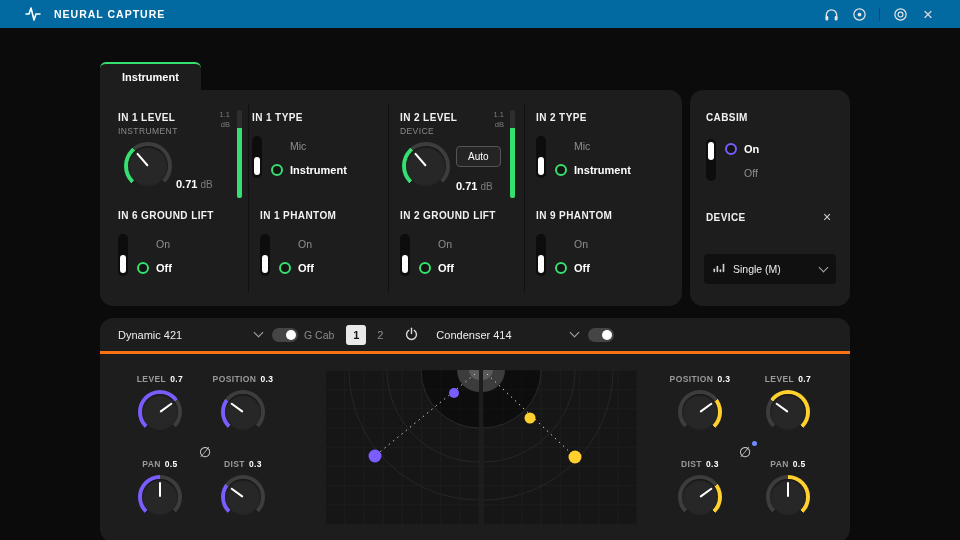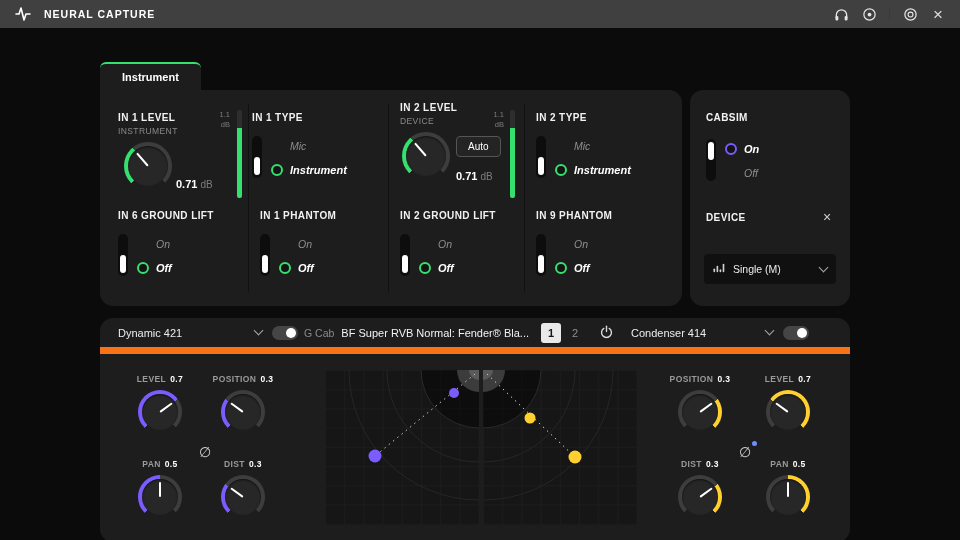--- a/index.html
+++ b/index.html
@@ -4,21 +4,21 @@
 <style>
   * { margin:0; padding:0; box-sizing:border-box; }
   html,body { background:#000; }
   .screen {
     position:relative; width:960px; height:540px; overflow:hidden;
     background:#0b0b0b; font-family:"Liberation Sans", sans-serif;
     -webkit-font-smoothing:antialiased;
   }
   
   .topbar { position:absolute; left:0; top:0; width:960px; height:28px;
-    background:#404040; display:flex; align-items:center; padding:0 14px; }
+    background:#0369a1; display:flex; align-items:center; padding:0 24px; }
   .logo { width:18px; height:16px; display:flex; align-items:center; }
   .app-title { margin-left:12px; font-size:10.5px; font-weight:bold; color:#fff; letter-spacing:1px; }
   .tb-right { margin-left:auto; display:flex; align-items:center; gap:12px; }
   .tb-ic { width:16px; height:16px; display:flex; align-items:center; justify-content:center; cursor:pointer; }
   .tb-div { width:1px; height:13px; background:#3a3a3a; }
   .tb-close { color:#dcdcdc; font-size:17px; line-height:1; cursor:pointer; width:16px; text-align:center; }
 
   
   .tabs { position:absolute; left:100px; top:62px; display:flex; }
   .tab { height:28px; padding:0 22px; display:flex; align-items:center; font-size:11px;
@@ -55,42 +55,42 @@
 
   .meter { position:absolute; width:5px; border-radius:2px; background:#2e2e2e; overflow:hidden; }
   .meter .fill { position:absolute; left:0; right:0; bottom:0; height:80%; background:#35e06f; }
   .meter-label { position:absolute; font-size:7.5px; color:#7d7d7d; line-height:1.3; text-align:right; }
 
   
   .tgl { display:flex; gap:9px; margin-top:13px; }
   .vslider { width:10px; height:42px; background:#0d0d0d; border-radius:5px; position:relative; cursor:pointer; flex:none; }
   .vslider .handle { position:absolute; left:2px; width:6px; height:18px; background:#fff; border-radius:3px; }
   .handle.h-b { bottom:3px; } .handle.h-t { top:3px; }
-  .opts { display:flex; flex-direction:column; justify-content:space-between; height:44px;font-style:italic; }
+  .opts { display:flex; flex-direction:column; justify-content:space-between; height:44px; }
   .opt { display:flex; align-items:center; gap:7px; height:20px; font-size:10.5px; color:#8f8f8f; cursor:pointer; white-space:nowrap; }
   .opt.sel { color:#fff; font-weight:bold; }
   .ind { width:12px; height:12px; border-radius:50%; border:2.5px solid var(--rc); background:#141414; flex:none; }
   .ind.ph { visibility:hidden; }
 
   .btn-auto { position:absolute; padding:4px 11px; font-size:10px; color:#fff; background:#242424;
     border:1px solid #555; border-radius:4px; cursor:pointer; font-family:inherit; }
 
   
   .dev-row { position:absolute; left:16px; right:14px; top:118px; display:flex; align-items:center; justify-content:space-between; }
   .x-btn { width:18px; height:18px; display:flex; align-items:center; justify-content:center;
     color:#cfcfcf; font-size:14px; cursor:pointer; border-radius:3px; }
   .dd { position:absolute; left:14px; right:14px; top:164px; height:30px; background:#101010;
     border-radius:4px; display:flex; align-items:center; gap:7px; padding:0 9px; cursor:pointer; }
   .dd-label { font-size:10.5px; color:#ececec; }
   .chev { width:7px; height:7px; border-right:1.5px solid #a8a8a8; border-bottom:1.5px solid #a8a8a8;
     transform:rotate(45deg); margin-top:-4px; flex:none; }
 
   
   .mix-head { position:absolute; left:0; right:0; top:0; height:36px; display:flex; align-items:center;
-    padding:0 14px 0 18px; border-bottom:7px solid #f97316; }
+    padding:0 14px 0 18px; border-bottom:3px solid #f97316; }
   .sel { display:flex; align-items:center; font-size:11px; color:#ececec; cursor:pointer; }
   .sel .chev { margin-left:auto; }
   .sel1 { width:144px; } .sel2 { width:142px; margin-left:16px; }
   .pill { width:26px; height:14px; border-radius:7px; background:#454545; position:relative; cursor:pointer; flex:none; }
   .pill .dot { position:absolute; right:2px; top:2px; width:10px; height:10px; border-radius:50%; background:#fff; }
   .pill1 { margin-left:10px; } .pill2 { margin-left:10px; }
   .cab-prefix { margin-left:6px; font-size:10.5px; color:#8a8a8a; }
   .cab-name { margin-left:7px; font-size:11px; color:#f2f2f2; max-width:218px; white-space:nowrap; overflow:hidden; }
   .pages { display:flex; gap:4px; margin-left:12px; }
   .pg { width:20px; height:20px; display:flex; align-items:center; justify-content:center; font-size:11px;
@@ -188,21 +188,21 @@
             <span>Mic</span>
           </div>
           <div class="opt sel">
             <span class="ind" style="--rc:#35e06f"></span>
             <span>Instrument</span>
           </div>
         </div>
       </div>
     </div>
 
-    <div class="blk" style="left:300px;top:12px;width:118px">
+    <div class="blk" style="left:300px;top:22px;width:118px">
       <div class="h-title">IN 2 LEVEL</div>
       <div class="sub">DEVICE</div>
       <div class="knob k48" style="position:absolute;left:2px;top:30px">
         <div class="kring" style="--c:#35e06f;--fa:94deg"></div>
         <div class="kptr" style="--a:-41deg"></div>
       </div>
       <button class="btn-auto" style="left:56px;top:34px">Auto</button>
       <div class="val" style="left:56px;top:68px">
         <b>0.71</b><span class="unit">dB</span>
       </div>
@@ -351,21 +351,20 @@
   <div class="panel mix-panel">
     <div class="mix-head">
       <div class="sel sel1">
         <span>Dynamic 421</span>
         <span class="chev"></span>
       </div>
       <div class="pill pill1">
           <div class="dot"></div>
         </div>
       <span class="cab-prefix">G Cab</span>
-      <span class="cab-name">BF Super RVB Normal: Fender® Bla...</span>
       <div class="pages">
         <div class="pg active">1</div>
         <div class="pg idle">2</div>
       </div>
       <span class="pwr">
         <svg width="15" height="15" viewBox="0 0 16 16">
             <path d="M5.1 3.6a5.3 5.3 0 1 0 5.8 0" stroke="#d8d8d8" stroke-width="1.5" fill="none" stroke-linecap="round"></path>
             <line x1="8" y1="1.2" x2="8" y2="7" stroke="#d8d8d8" stroke-width="1.5" stroke-linecap="round"></line>
           </svg>
       </span>

